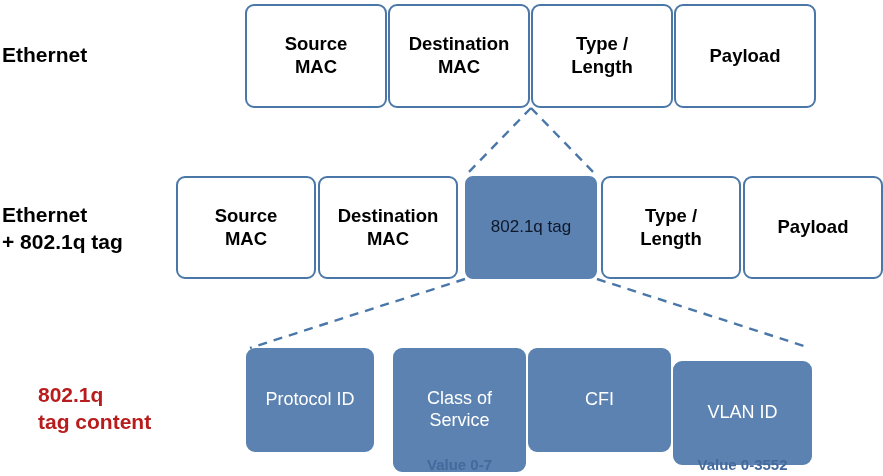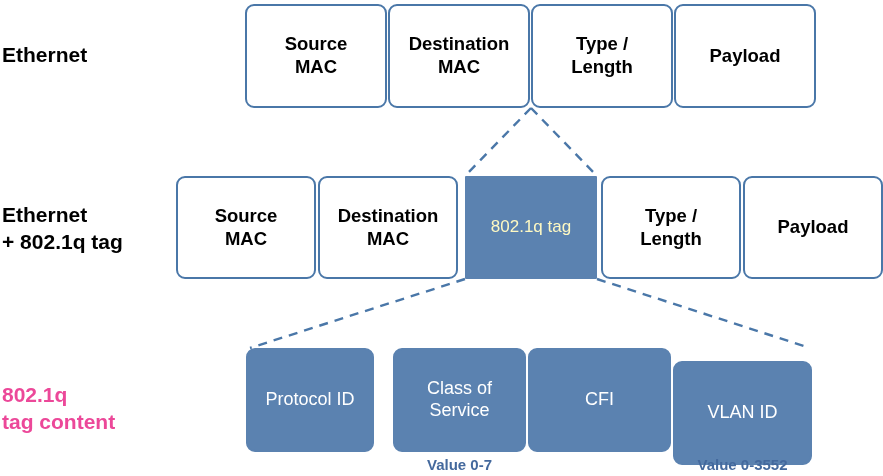--- a/index.html
+++ b/index.html
@@ -37,21 +37,22 @@
   .row-label {
     position: absolute;
     z-index: 3;
     font-size: 21px;
     font-weight: bold;
     line-height: 1.28;
     color: #000000;
     white-space: pre-line;
   }
   .row-label.accent {
-    color: #ec4899;
+    color: #b91c1c;
+    margin-left: 36px;
   }
   #label-ethernet      { left: 2px;  top: 42px; }
   #label-ethernet-vlan { left: 2px;  top: 202px; }
   #label-tag-content   { left: 2px;  top: 382px; }
 
   
   .field {
     position: absolute;
     z-index: 2;
     box-sizing: border-box;
@@ -66,22 +67,22 @@
     font-size: 18.5px;
     font-weight: bold;
     line-height: 1.22;
     white-space: pre-line;
   }
 
   
   .field.solid {
     background: #5b82b0;
     border-color: #5b82b0;
-    border-radius: 1px;
-    color: #fef9c3;
+    border-radius: 8px;
+    color: #0f172a;
     font-weight: normal;
     font-size: 17px;
   }
 
   
   .field.chip {
     background: #5b82b0;
     border-color: #5b82b0;
     border-radius: 9px;
     color: #ffffff;
@@ -143,21 +144,21 @@
 
   <div class="field solid" style="left:465px; top:176px; width:132px; height:103px;">802.1q tag</div>
 
   <div class="field" style="left:601px; top:176px; width:140px; height:103px;">Type /
 Length</div>
 
   <div class="field" style="left:743px; top:176px; width:140px; height:103px;">Payload</div>
 
   <div class="field chip" style="left:246px; top:348px; width:128px; height:104px;">Protocol ID</div>
 
-  <div class="field chip" style="left:393px; top:348px; width:133px; height:104px;">Class of
+  <div class="field chip" style="left:393px; top:348px; width:133px; height:124px;">Class of
 Service</div>
 
   <div class="field chip" style="left:528px; top:348px; width:143px; height:104px;">CFI</div>
 
   <div class="field chip" style="left:673px; top:361px; width:139px; height:104px;">VLAN ID</div>
 
 
   <div class="chip-caption" style="left:393px; top:456px; width:133px;">Value 0-7</div>
 
   <div class="chip-caption" style="left:528px; top:456px; width:143px;"></div>

